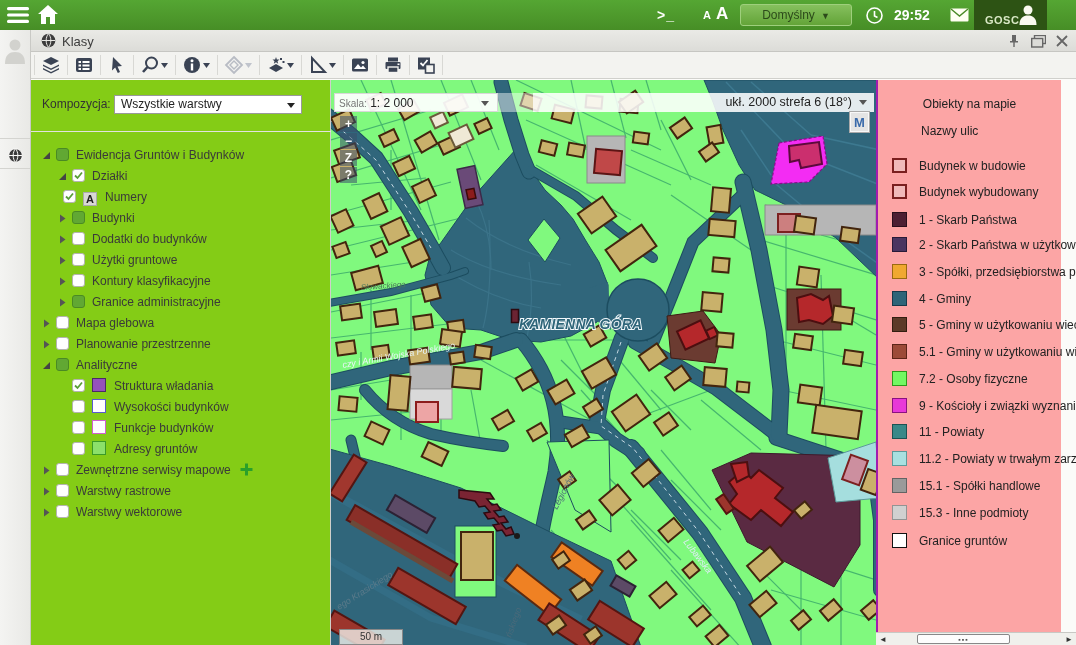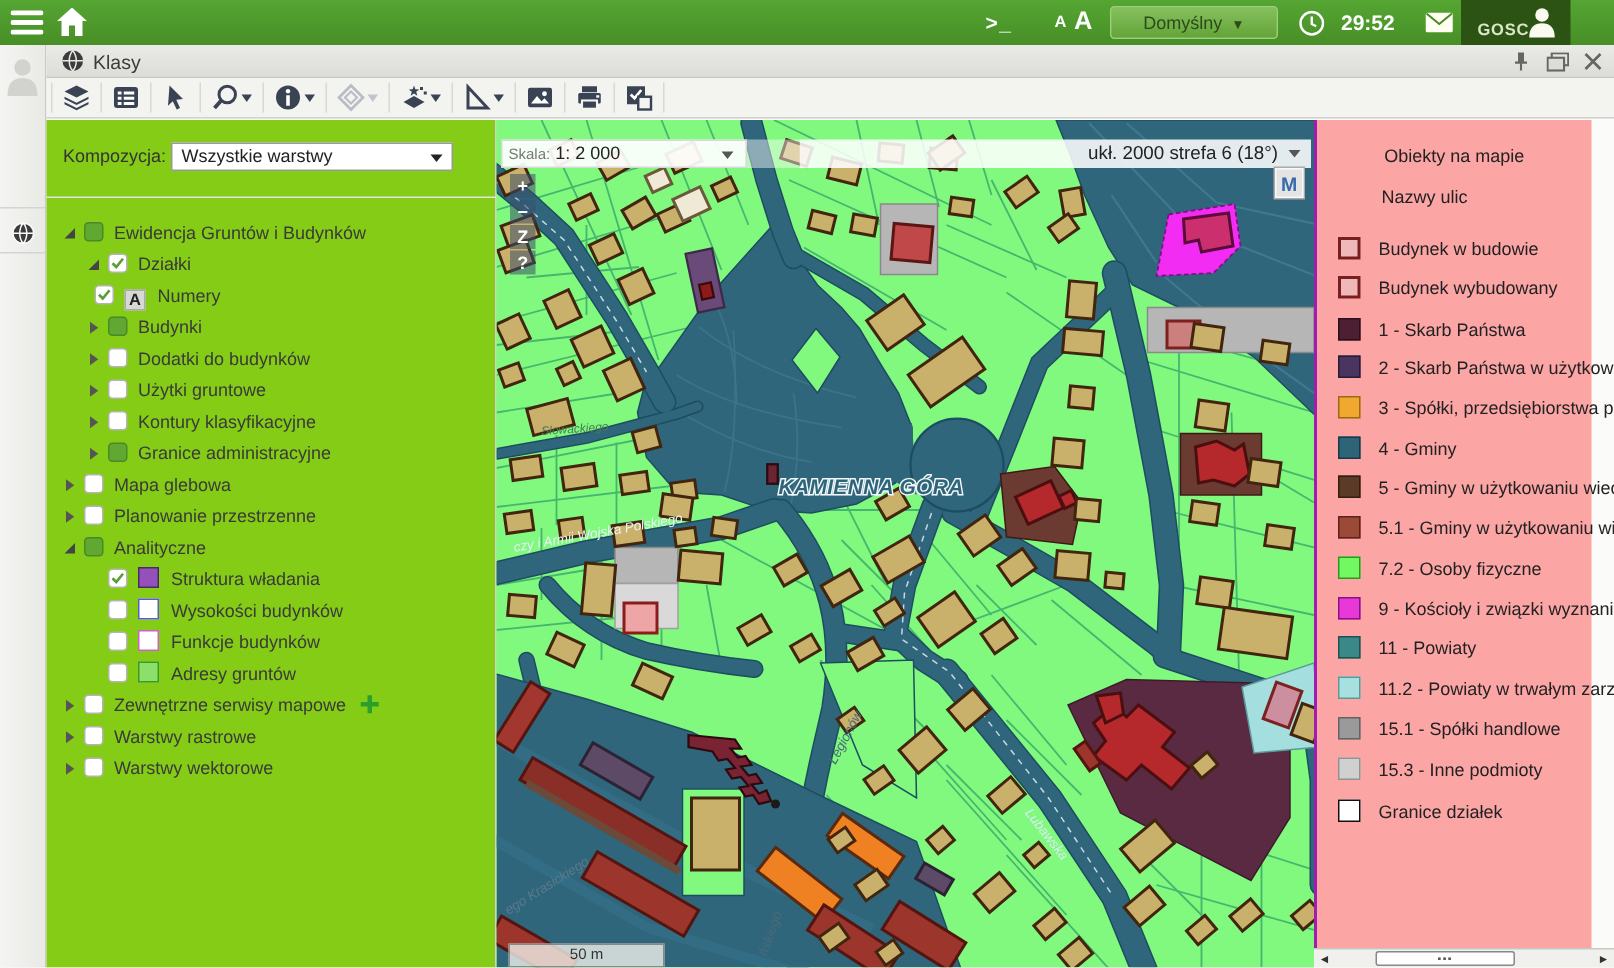--- a/index.html
+++ b/index.html
@@ -50,21 +50,21 @@
 
 #map { position:absolute; left:300px; top:50px; width:545px; height:565px; overflow:hidden; background:#80f97e; }
 #skala { position:absolute; left:3px; top:13px; width:164px; height:19px; background:rgba(255,255,255,0.93); border:1px solid #d8d8d8; font-size:12px; color:#222; }
 #skala .lab { font-size:10px; color:#777; margin:4px 0 0 4px; display:inline-block; }
 #skala .dd { position:absolute; right:8px; top:7px; width:0; height:0; border-left:4px solid transparent; border-right:4px solid transparent; border-top:5px solid #555; }
 #uklbar { position:absolute; left:202px; top:13px; width:341px; height:19px; background:rgba(255,255,255,0.87); font-size:12.5px; color:#222; text-align:right; line-height:19px; padding-right:22px; }
 #uklbar .dd { position:absolute; right:7px; top:7px; width:0; height:0; border-left:4px solid transparent; border-right:4px solid transparent; border-top:5px solid #555; }
 #midbar { position:absolute; left:167px; top:13px; width:35px; height:19px; background:rgba(255,255,255,0.45); }
 .mctl { position:absolute; left:9px; width:17px; height:16px; background:rgba(58,78,108,0.55); color:#fff; font-weight:bold; font-size:12px; text-align:center; line-height:16px; }
 #mbtn { position:absolute; right:7px; top:32px; width:19px; height:20px; background:#e4e4e4; border:1px solid #f8f8f8; box-shadow:0 0 0 1px #aaa; color:#3a6aaa; font-weight:bold; font-size:13px; text-align:center; line-height:20px; }
-#sbar { position:absolute; left:8px; top:549px; width:104px; height:16px; background:rgba(240,240,235,0.8); border:1px solid #888; font-size:10px; color:#333; text-align:center; line-height:14px; }
+#sbar { position:absolute; left:8px; top:549px; width:64px; height:16px; background:rgba(240,240,235,0.8); border:1px solid #888; font-size:10px; color:#333; text-align:center; line-height:14px; }
 
 
 #legend { position:absolute; left:845px; top:50px; width:185px; height:552px; background:#fca5a5; border-left:2px solid #a21caf; }
 .lrow { position:absolute; left:14px; height:18px; font-size:12px; color:#222; white-space:nowrap; display:flex; align-items:flex-end; }
 .lsq { display:inline-block; width:15px; height:15px; margin-right:12px; flex:0 0 15px; }
 #hscroll { position:absolute; left:845px; top:602px; width:200px; height:13px; background:#f0f0ec; border-top:1px solid #c8c8c4; }
 #hscroll .thumb { position:absolute; left:41px; top:1px; width:93px; height:10px; background:#fdfdfd; border:1px solid #888; border-radius:2px; }
 #hscroll .dots { position:absolute; left:50%; top:1px; transform:translateX(-50%); font-size:7px; color:#555; letter-spacing:1px; }
 #hscroll .ar { position:absolute; top:2px; font-size:8px; color:#333; }
 </style></head>
@@ -634,21 +634,21 @@
 <div class="lrow" style="top:395px">
           <span class="lsq" style="background:#9a9a9a;border:1px solid #636363"></span>
           <span>15.1 - Spółki handlowe</span>
         </div>
 <div class="lrow" style="top:422px">
           <span class="lsq" style="background:#d0d0d0;border:1px solid #939393"></span>
           <span>15.3 - Inne podmioty</span>
         </div>
 <div class="lrow" style="top:450px">
           <span class="lsq" style="background:#ffffff;border:1.5px solid #111"></span>
-          <span>Granice działek</span>
+          <span>Granice gruntów</span>
         </div>
       </div>
   <div id="hscroll">
     <span class="ar" style="left:3px">◄</span>
     <div class="thumb">
           <span class="dots">▪▪▪</span>
         </div>
     <span class="ar" style="right:3px">►</span>
   </div>
 </div>

